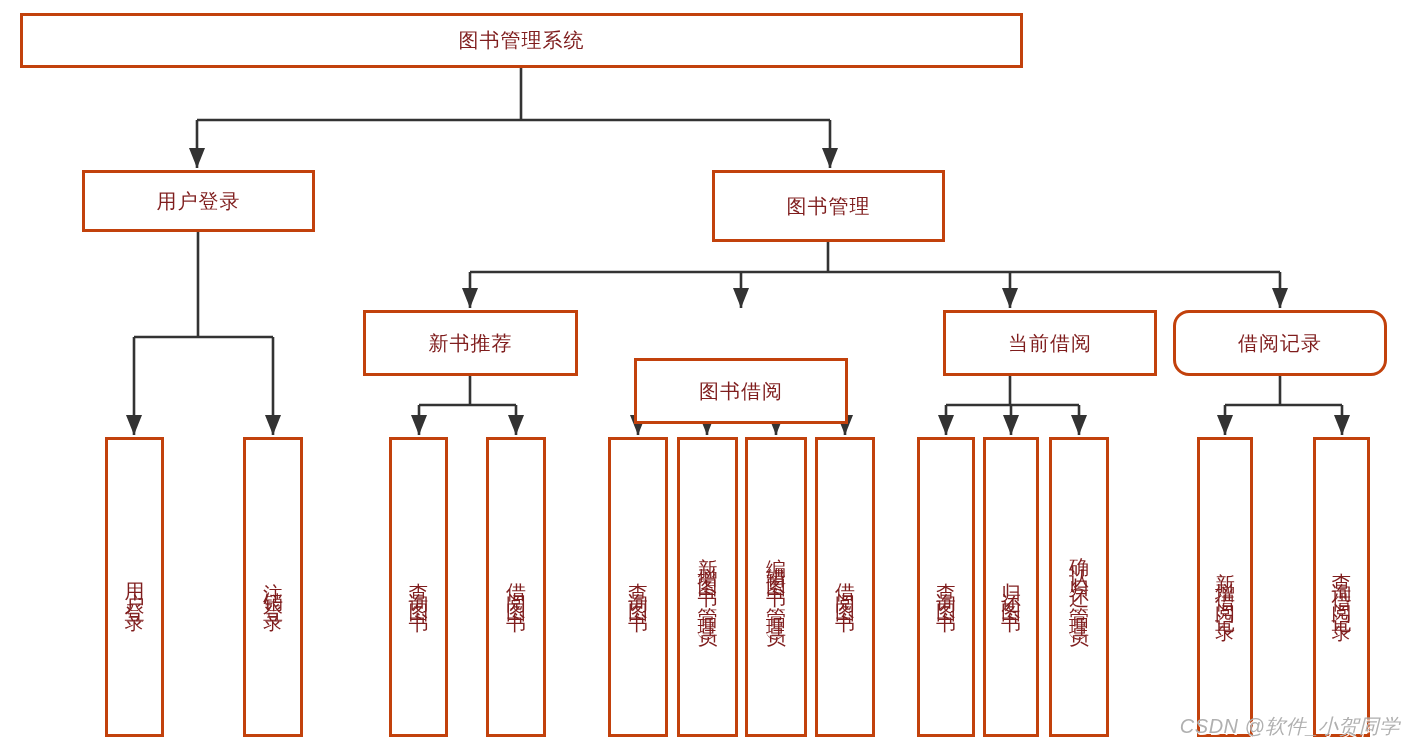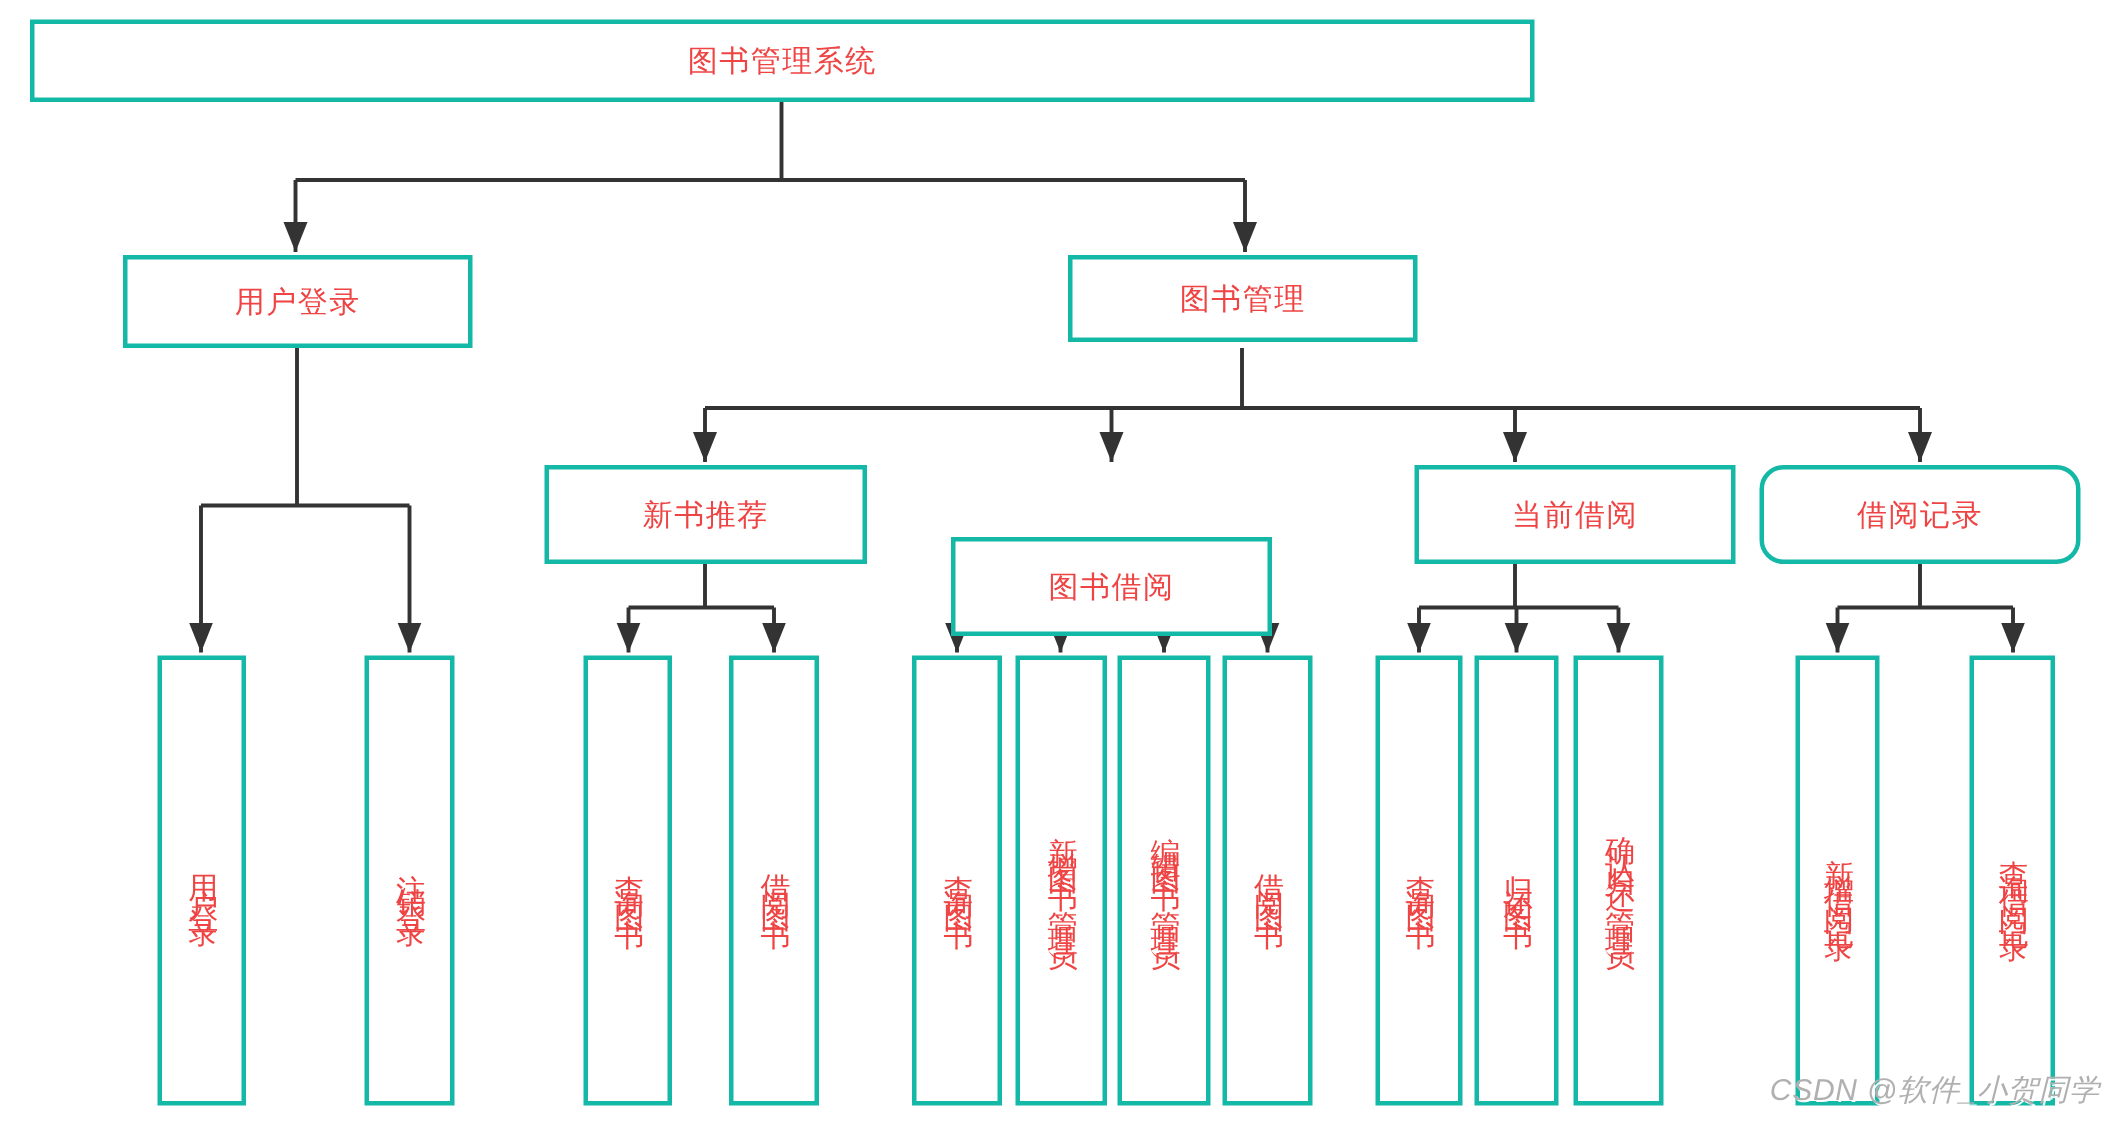--- a/index.html
+++ b/index.html
@@ -10,26 +10,26 @@
     font-family:"Liberation Sans", sans-serif;
     overflow:hidden;
   }
   .connector-layer{
     position:absolute;left:0;top:0;width:1405px;height:747px;
     pointer-events:none;
   }
   .node{
     position:absolute;
     box-sizing:border-box;
-    border:3px solid #14b8a6;
+    border:3px solid #c2410c;
     background:#ffffff;
     display:flex;
     align-items:center;
     justify-content:center;
-    color:#ef4444;
+    color:#7f1d1d;
   }
   .h-node{
     font-size:20px;
     letter-spacing:1px;
   }
   .v-node span{
     writing-mode:vertical-rl;
     text-orientation:mixed;
     font-size:20px;
     letter-spacing:10px;
@@ -98,21 +98,21 @@
       <path d="M1280,376 L1280,405"></path>
       <path d="M1225,405 L1342,405"></path>
       <path d="M1225,405 L1225,435" marker-end="url(#arw)"></path>
       <path d="M1342,405 L1342,435" marker-end="url(#arw)"></path>
     </g>
   </svg>
 
   <div class="node h-node" style="left:20px;top:13px;width:1003px;height:55px;">图书管理系统</div>
 
   <div class="node h-node" style="left:82px;top:170px;width:233px;height:62px;">用户登录</div>
-  <div class="node h-node" style="left:712px;top:170px;width:233px;height:58px;">图书管理</div>
+  <div class="node h-node" style="left:712px;top:170px;width:233px;height:72px;">图书管理</div>
 
   <div class="node h-node" style="left:363px;top:310px;width:215px;height:66px;">新书推荐</div>
   <div class="node h-node" style="left:634px;top:310px;width:214px;height:66px;margin-top:48px;">图书借阅</div>
   <div class="node h-node" style="left:943px;top:310px;width:214px;height:66px;">当前借阅</div>
   <div class="node h-node" style="left:1173px;top:310px;width:214px;height:66px;border-radius:16px;">借阅记录</div>
 
   <div class="node v-node" style="left:105px;top:437px;width:59px;height:300px;">
     <span>用户登录</span>
   </div>
   <div class="node v-node" style="left:243px;top:437px;width:60px;height:300px;">

